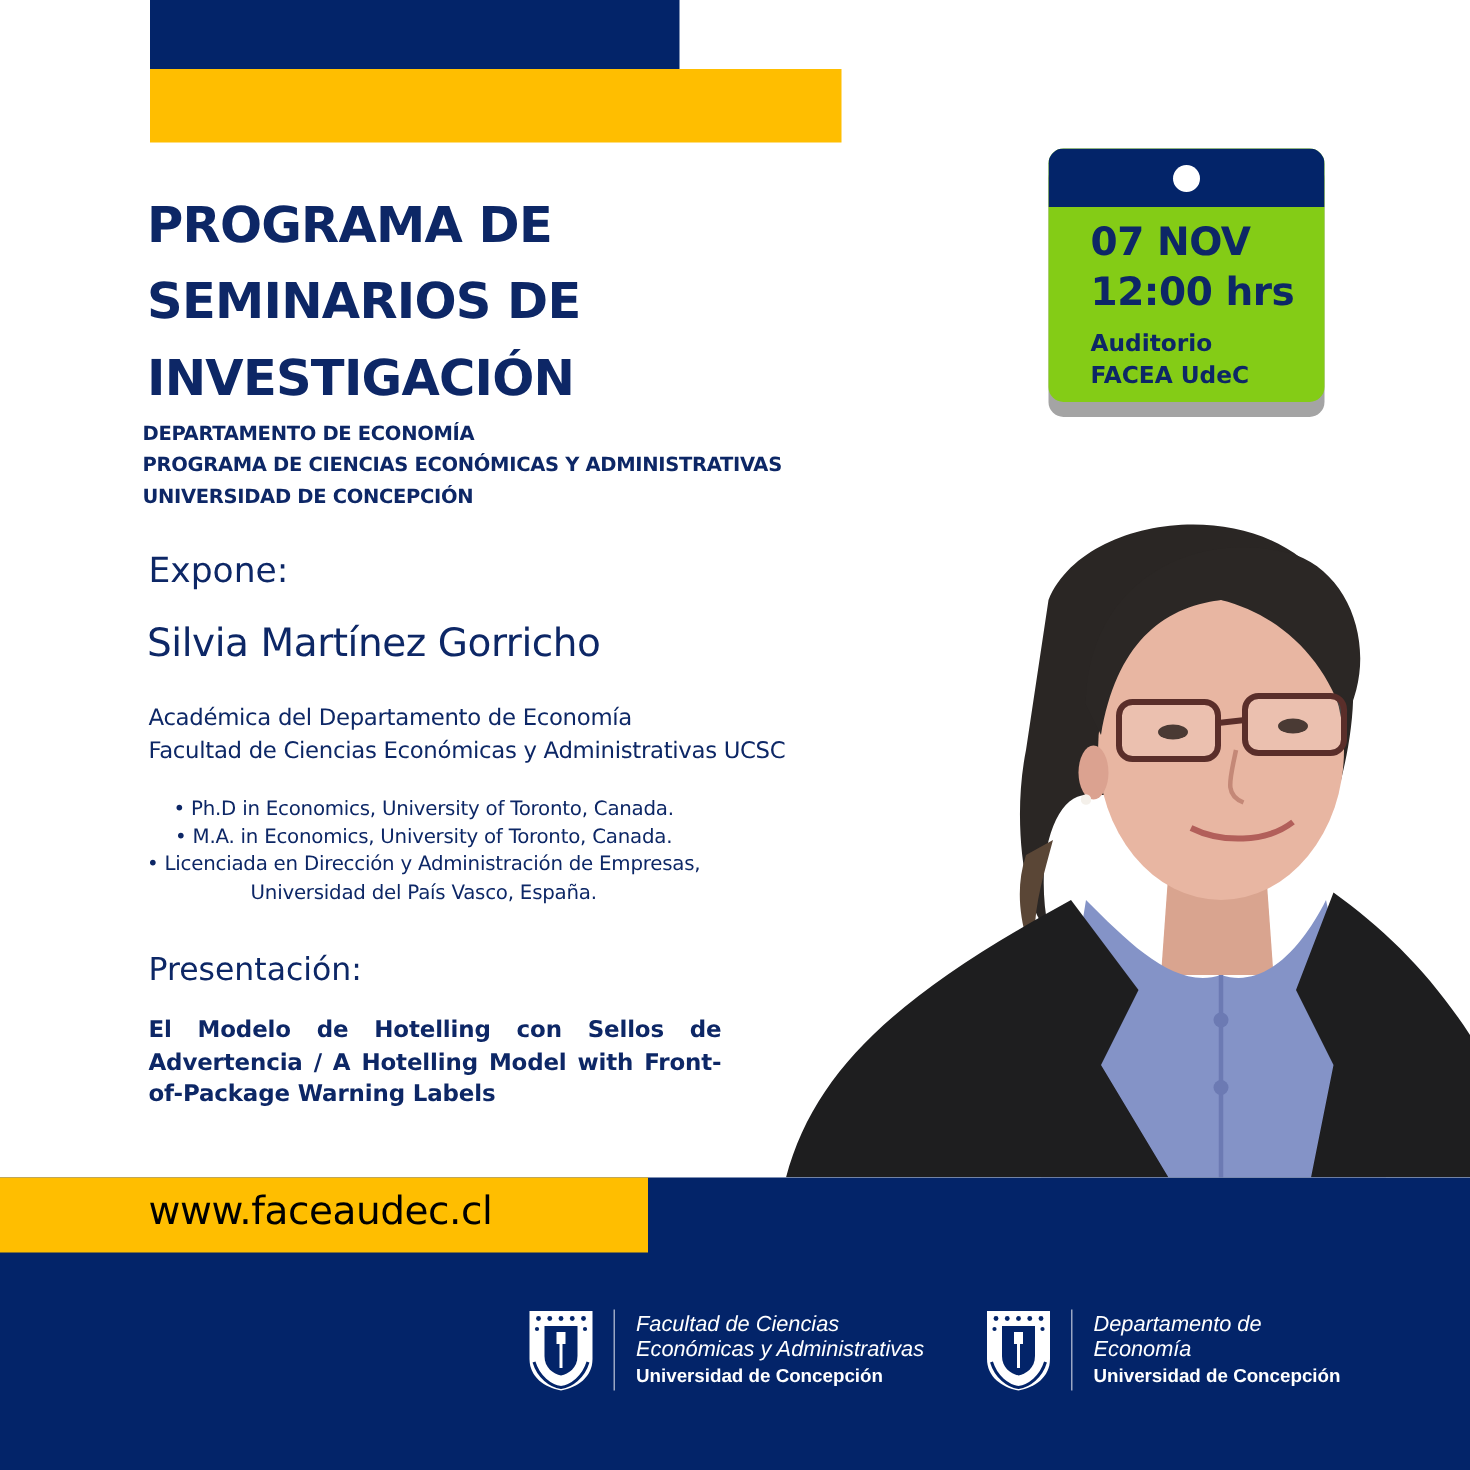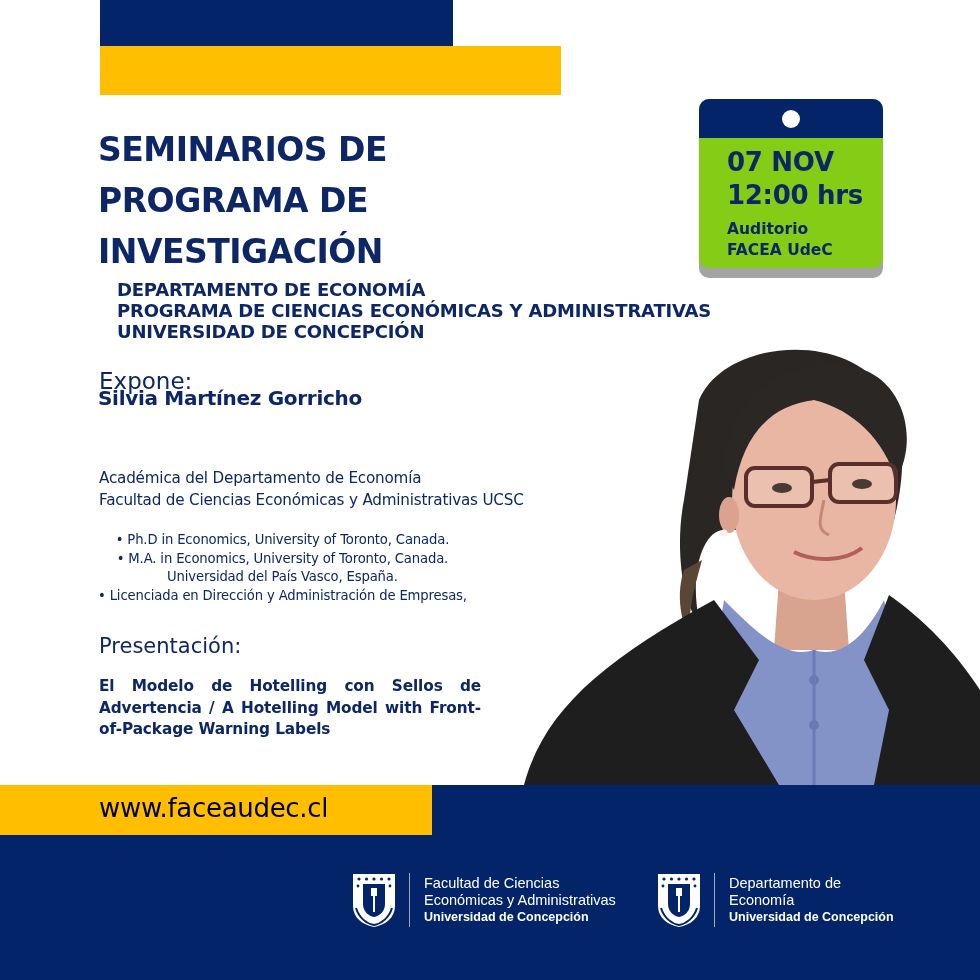--- a/index.html
+++ b/index.html
@@ -6,25 +6,25 @@
   html, body { width: 980px; height: 980px; overflow: hidden; background: #ffffff; }
   body { position: relative; font-family: "DejaVu Sans", sans-serif; color: #0d2766; }
 
   .bar-navy-top { position: absolute; left: 100px; top: 0; width: 353px; height: 46px; background: #032469; }
   .bar-yellow-top { position: absolute; left: 100px; top: 46px; width: 461px; height: 49px; background: #ffbe00; }
 
   .title { position: absolute; left: 98px; top: 124px; font-family: "DejaVu Sans", sans-serif; font-weight: bold;
            font-size: 33px; line-height: 51px; color: #0d2766; letter-spacing: -0.5px; }
   .title div { white-space: nowrap; }
 
-  .dept { position: absolute; left: 117px; top: 279px; font-weight: bold; font-size: 18px; line-height: 21px; color: #0d2766; letter-spacing: -0.2px; }
+  .dept { position: absolute; left: 95px; top: 279px; font-weight: bold; font-size: 13px; line-height: 21px; color: #0d2766; letter-spacing: -0.2px; }
   .dept div { white-space: nowrap; }
 
   .expone-label { position: absolute; left: 99px; top: 368px; font-size: 23px; color: #0d2766; }
-  .speaker-name { position: absolute; left: 98px; top: 386px; font-weight: bold; font-size: 20px; color: #0d2766; letter-spacing: -0.3px; white-space: nowrap; }
+  .speaker-name { position: absolute; left: 98px; top: 414px; font-weight: normal; font-size: 26px; color: #0d2766; letter-spacing: -0.3px; white-space: nowrap; }
 
   .affil { position: absolute; left: 99px; top: 467px; font-weight: normal; font-size: 15.2px; line-height: 22px; color: #0d2766; letter-spacing: -0.2px; }
   .affil div { white-space: nowrap; }
 
   .cv { position: absolute; left: 98px; top: 531px; font-size: 13.2px; line-height: 18.5px; color: #0d2766; letter-spacing: -0.15px; }
   .cv div { white-space: nowrap; text-align: center; }
 
   .pres-label { position: absolute; left: 99px; top: 634px; font-size: 21px; color: #0d2766; }
   .pres-title { position: absolute; left: 99px; top: 676px; width: 382px; font-weight: bold; font-size: 15.3px; line-height: 21.5px;
                 color: #0d2766; text-align: justify; text-align-last: left; letter-spacing: -0.1px; }
@@ -46,32 +46,32 @@
   .bottom-navy { position: absolute; left: 0; top: 785px; width: 980px; height: 195px; background: #032469; }
   .url-bar { position: absolute; left: 0; top: 785px; width: 432px; height: 50px; background: #ffbe00; }
   .url-text { position: absolute; left: 99px; top: 793px; font-weight: normal; font-size: 26px; color: #000000; letter-spacing: -0.3px; white-space: nowrap; }
 
   .logo { position: absolute; top: 870px; height: 60px; display: flex; align-items: center; }
   .logo-1 { left: 351px; }
   .logo-2 { left: 656px; }
   .shield { width: 46px; height: 56px; }
   .logo-divider { width: 1px; height: 54px; background: #9aa6c4; margin-left: 12px; margin-right: 14px; }
   .logo-text { color: #ffffff; font-family: "Liberation Sans", sans-serif; }
-  .logo-text .l1 { font-size: 14.5px; line-height: 17px; white-space: nowrap; font-weight: normal; }
+  .logo-text .l1 { font-size: 14.5px; line-height: 17px; white-space: nowrap; font-weight: normal; font-style: italic; }
   .logo-text .l3 { font-size: 12.5px; line-height: 17px; white-space: nowrap; font-weight: bold; }
 </style>
 </head>
 <body>
 
 <div class="bar-navy-top"></div>
 <div class="bar-yellow-top"></div>
 
 <div class="title">
+  <div>PROGRAMA DE</div>
   <div>SEMINARIOS DE</div>
-  <div>PROGRAMA DE</div>
   <div>INVESTIGACIÓN</div>
 </div>
 
 <div class="dept">
   <div>DEPARTAMENTO DE ECONOMÍA</div>
   <div>PROGRAMA DE CIENCIAS ECONÓMICAS Y ADMINISTRATIVAS</div>
   <div>UNIVERSIDAD DE CONCEPCIÓN</div>
 </div>
 
 <div class="cal">
@@ -93,22 +93,22 @@
 <div class="speaker-name">Silvia Martínez Gorricho</div>
 
 <div class="affil">
   <div>Académica del Departamento de Economía</div>
   <div>Facultad de Ciencias Económicas y Administrativas UCSC</div>
 </div>
 
 <div class="cv">
   <div>• Ph.D in Economics, University of Toronto, Canada.</div>
   <div>• M.A. in Economics, University of Toronto, Canada.</div>
+  <div>• Licenciada en Dirección y Administración de Empresas,</div>
   <div>Universidad del País Vasco, España.</div>
-  <div>• Licenciada en Dirección y Administración de Empresas,</div>
 </div>
 
 <div class="pres-label">Presentación:</div>
 <div class="pres-title">El Modelo de Hotelling con Sellos de Advertencia / A Hotelling Model with Front-of-Package Warning Labels</div>
 
 <div class="photo">
   <svg width="456" height="455" viewBox="0 0 456 455" xmlns="http://www.w3.org/2000/svg">
 
     <path d="M175 70 C 200 10, 320 0, 360 60 C 385 100, 380 150, 370 190 L 340 200 L 200 200 C 180 200, 165 240, 175 290 C 160 280, 150 220, 160 170 Z" fill="#2a2624"></path>
     <path d="M178 230 C 170 260, 160 290, 170 320 C 160 300, 150 270, 160 240 Z" fill="#5a4636"></path>

